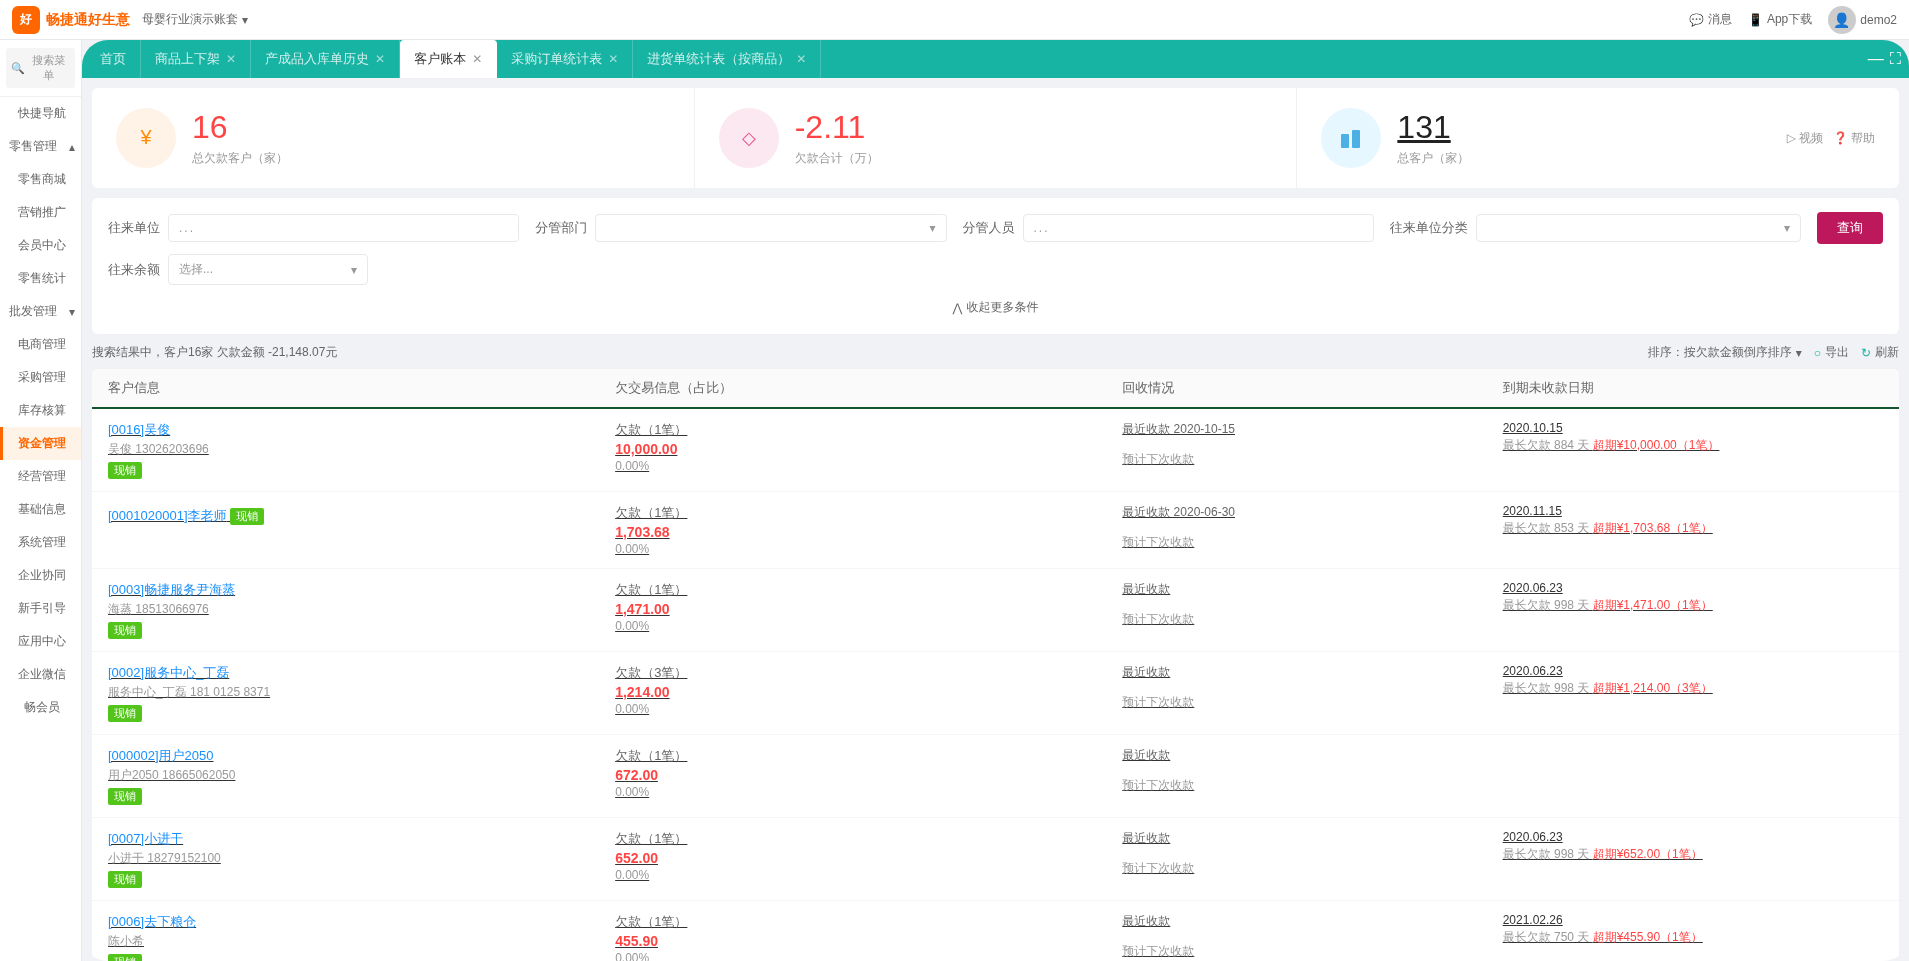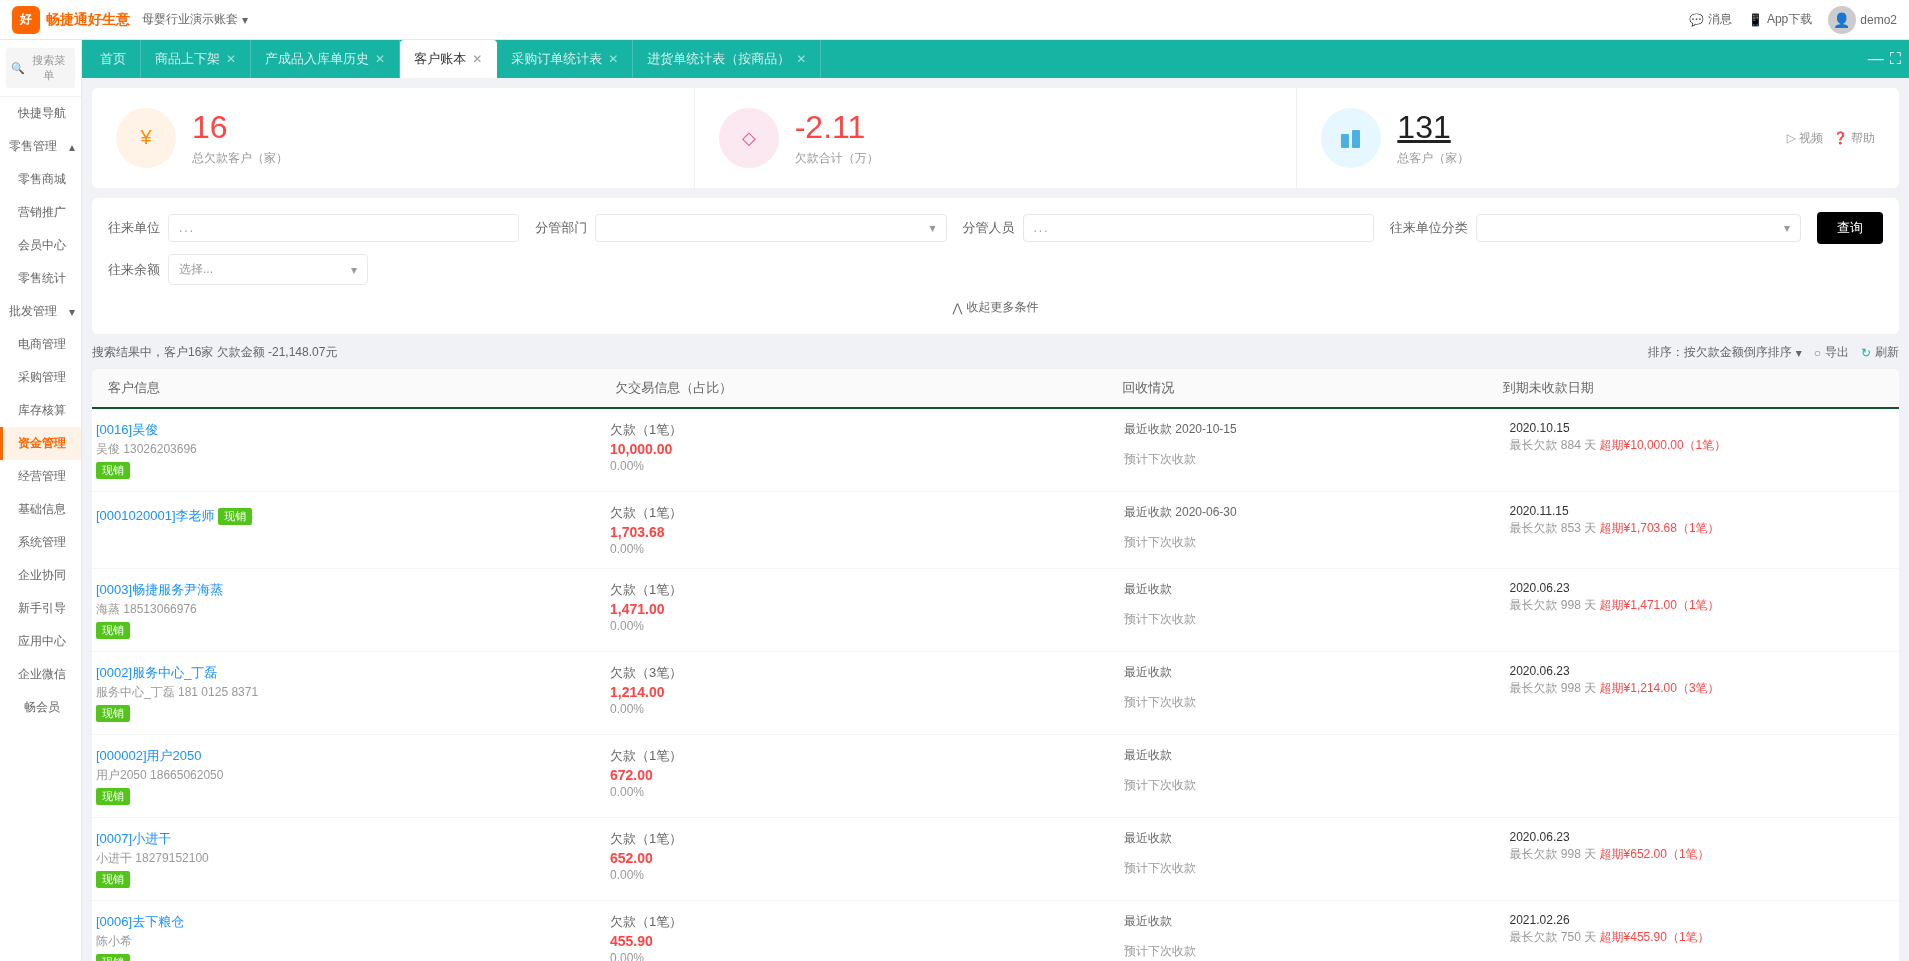--- a/index.html
+++ b/index.html
@@ -20,21 +20,21 @@
 
     
     .sidebar { width: 82px; background: #fff; border-right: 1px solid #e8e8e8; display: flex; flex-direction: column; overflow-y: auto; flex-shrink: 0; }
     .sidebar-search { padding: 8px 6px; border-bottom: 1px solid #f0f0f0; }
     .sidebar-search-btn { width: 100%; background: #f5f5f5; border: none; border-radius: 3px; padding: 5px; font-size: 11px; color: #999; cursor: pointer; display: flex; align-items: center; justify-content: center; gap: 3px; }
     .sidebar-nav-item { padding: 8px 4px; text-align: center; font-size: 12px; color: #666; cursor: pointer; border-left: 3px solid transparent; }
     .sidebar-nav-item.active { background: #fff3e8; color: #ff6600; border-left-color: #ff6600; font-weight: bold; }
     .sidebar-nav-item.has-arrow { display: flex; align-items: center; justify-content: center; gap: 12px; }
 
     
-    .content-area { flex: 1; display: flex; flex-direction: column; overflow: hidden; }
+    .content-area { flex: 1; display: flex; flex-direction: column; overflow: hidden; border-radius: 26px; }
 
     
     .tab-bar { background: #17b3a3; display: flex; align-items: center; height: 38px; flex-shrink: 0; padding-left: 4px; }
     .tab-item { display: flex; align-items: center; gap: 6px; padding: 0 14px; height: 38px; font-size: 13px; cursor: pointer; color: rgba(255,255,255,0.8); border-right: 1px solid rgba(255,255,255,0.2); white-space: nowrap; }
     .tab-item.active { background: #fff; color: #333; border-radius: 4px 4px 0 0; }
     .tab-item .close-x { color: rgba(255,255,255,0.6); font-size: 12px; }
     .tab-item.active .close-x { color: #999; }
     .tab-bar-end { margin-left: auto; display: flex; align-items: center; padding-right: 8px; gap: 6px; }
     .tab-bar-end span { color: #fff; font-size: 16px; cursor: pointer; }
 
@@ -58,33 +58,33 @@
 
     
     .filter-area { background: #fff; border-radius: 6px; padding: 14px 16px; margin-bottom: 10px; }
     .filter-row { display: flex; align-items: center; gap: 16px; margin-bottom: 10px; }
     .filter-row:last-of-type { margin-bottom: 0; }
     .filter-item { display: flex; align-items: center; gap: 8px; flex: 1; }
     .filter-label { font-size: 13px; color: #666; white-space: nowrap; }
     .filter-input { flex: 1; border: 1px solid #e8e8e8; border-radius: 4px; padding: 6px 10px; font-size: 12px; color: #333; display: flex; align-items: center; justify-content: space-between; cursor: pointer; min-width: 0; }
     .filter-input .dots { color: #999; letter-spacing: 2px; }
     .filter-select { flex: 1; border: 1px solid #e8e8e8; border-radius: 4px; padding: 6px 10px; font-size: 12px; color: #999; display: flex; align-items: center; justify-content: space-between; cursor: pointer; }
-    .btn-search { background: #000000; color: #fff; border: none; border-radius: 4px; padding: 7px 20px; font-size: 13px; cursor: pointer; white-space: nowrap; }
+    .btn-search { background: #be185d; color: #fff; border: none; border-radius: 4px; padding: 7px 20px; font-size: 13px; cursor: pointer; white-space: nowrap; }
     .collapse-btn { display: flex; align-items: center; justify-content: center; gap: 4px; font-size: 12px; color: #666; cursor: pointer; padding: 4px 0; }
 
     
     .results-bar { display: flex; align-items: center; justify-content: space-between; margin-bottom: 8px; font-size: 12px; color: #666; }
     .results-bar .right-actions { display: flex; align-items: flex-start; gap: 12px; }
     .sort-select { display: flex; align-items: center; gap: 4px; cursor: pointer; color: #666; }
     .action-btn { display: flex; align-items: center; gap: 4px; cursor: pointer; color: #666; }
 
     
     .data-table { background: #fff; border-radius: 6px; overflow: hidden; }
     .table-header { display: grid; grid-template-columns: 2fr 2fr 1.5fr 1.5fr; background: #fafafa; border-bottom: 2px solid #14532d; padding: 10px 16px; font-size: 13px; color: #666; font-weight: 500; }
-    .table-row { display: grid; grid-template-columns: 2fr 2fr 1.5fr 1.5fr; padding: 12px 4px; border-bottom: 1px solid #f5f5f5; align-items: start; }
+    .table-row { display: grid; grid-template-columns: 2fr 2fr 1.5fr 1.5fr; padding: 12px 16px; border-bottom: 1px solid #f5f5f5; align-items: start; text-decoration: underline; }
     .customer-name-link { color: #1890ff; cursor: pointer; font-size: 13px; text-decoration: none; }
     .customer-phone { color: #999; font-size: 12px; margin-top: 2px; }
     .customer-tag { display: inline-block; background: #52c41a; color: #fff; font-size: 11px; padding: 1px 6px; border-radius: 2px; margin-top: 4px; }
     .debt-count { color: #666; font-size: 13px; }
     .debt-amount { color: #ff4444; font-size: 14px; font-weight: bold; margin-top: 2px; }
     .debt-percent { color: #999; font-size: 12px; margin-top: 2px; }
     .collection-date { font-size: 12px; color: #666; }
     .collection-next { font-size: 12px; color: #999; margin-top: 13px; }
     .overdue-date { font-size: 12px; color: #333; }
     .overdue-days { font-size: 12px; color: #999; margin-top: 2px; }

